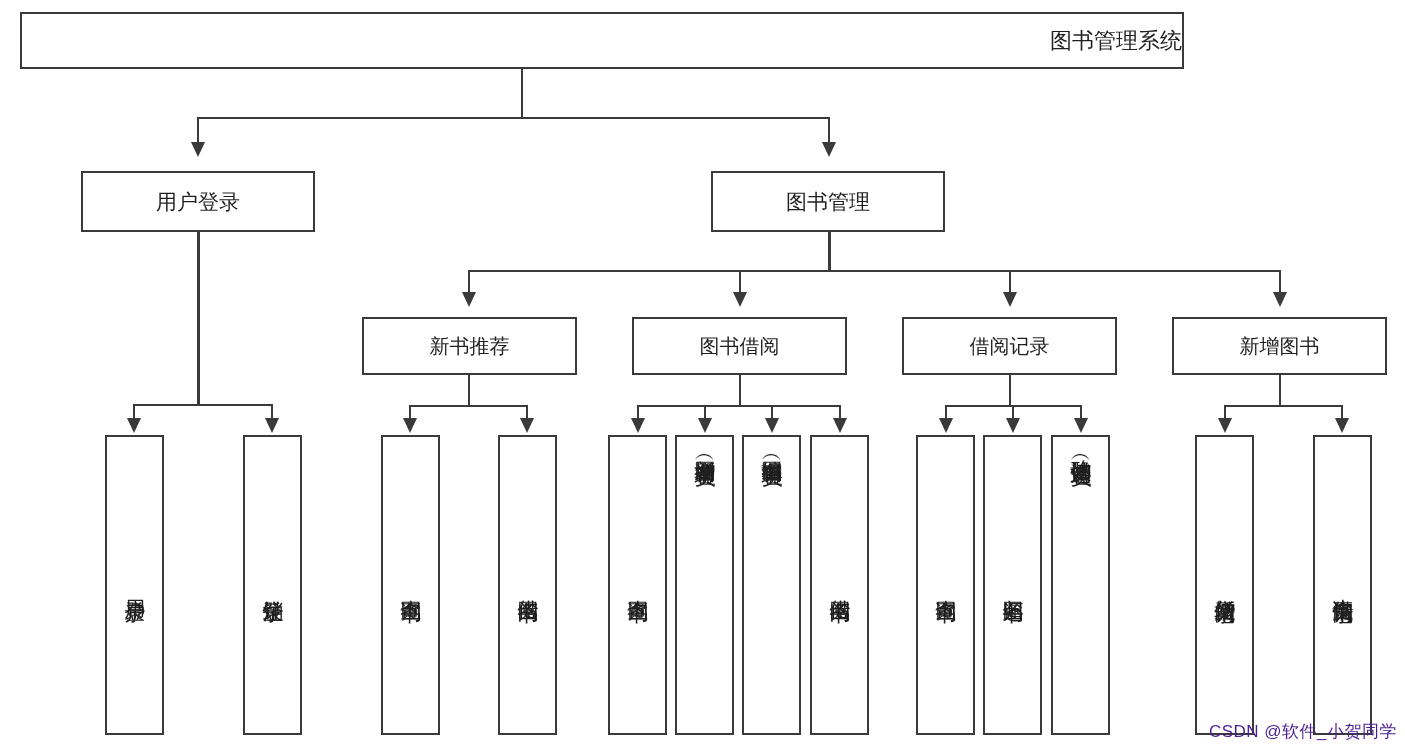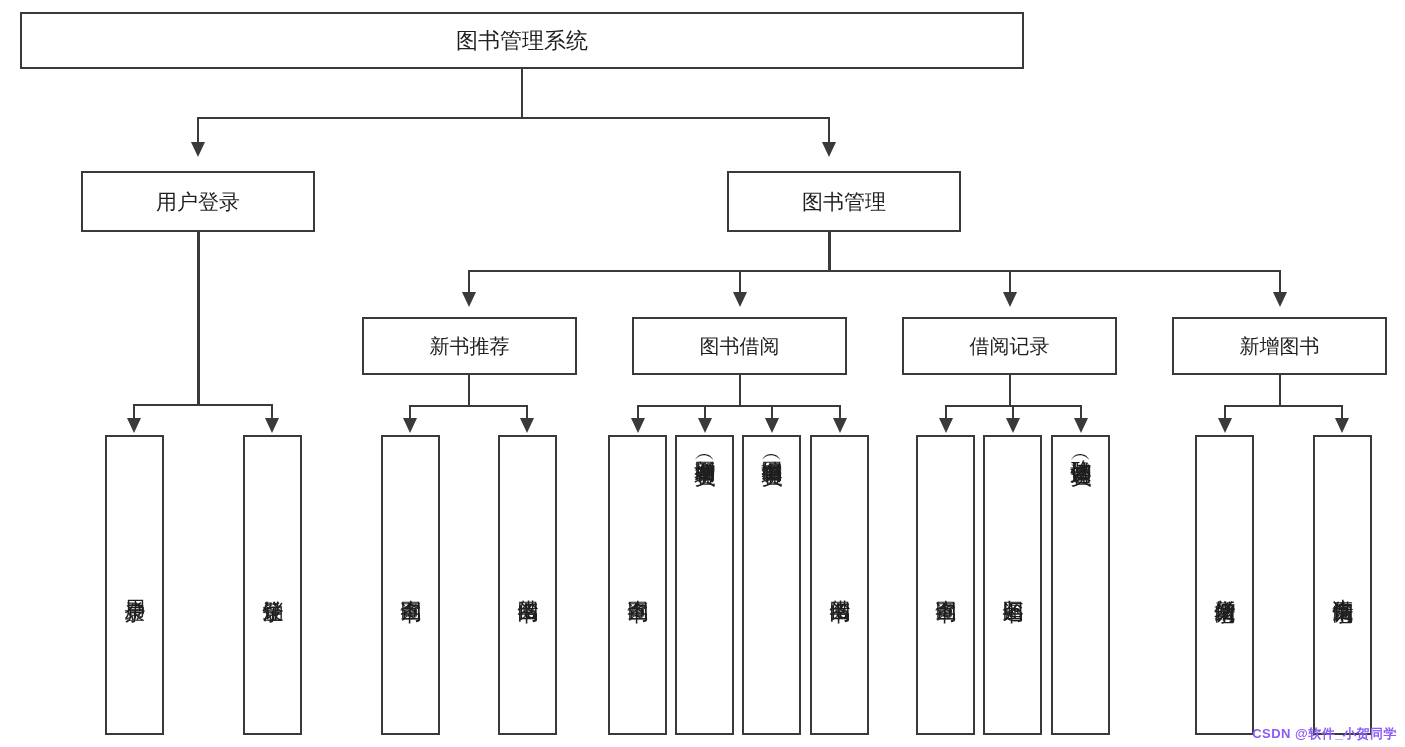--- a/index.html
+++ b/index.html
@@ -64,49 +64,48 @@
     position:absolute;
     width:0;height:0;
     border-left:7px solid transparent;
     border-right:7px solid transparent;
     border-top:15px solid #3a3a3a;
   }
   .watermark{
     position:absolute;
     right:8px;
     bottom:4px;
-    font-size:13px;
-    color:#8b5cf6;
+    font-size:17px;
+    color:#4c1d95;
     white-space:nowrap;
     letter-spacing:0.5px;
-    font-weight:bold;
   }
 </style>
 </head>
 <body>
 
 <div id="canvas">
 
-  <div class="node root" style="left:20px; top:12px; width:1004px; height:57px;">
+  <div class="node root" style="left:20px; top:12px; width:1164px; height:57px;justify-content:flex-end;">
     <span class="hlabel">图书管理系统</span>
   </div>
 
   <div class="vline" style="left:521px; top:69px; height:49px;"></div>
 
   <div class="hline" style="left:197px; top:117px; width:632px;"></div>
   <div class="vline" style="left:197px; top:117px; height:27px;"></div>
   <div class="arrow" style="left:191px; top:142px;"></div>
   <div class="vline" style="left:828px; top:117px; height:27px;"></div>
   <div class="arrow" style="left:822px; top:142px;"></div>
 
   <div class="node lvl2" style="left:81px; top:171px; width:234px; height:61px;">
     <span class="hlabel">用户登录</span>
   </div>
 
-  <div class="node lvl2" style="left:711px; top:171px; width:234px; height:61px;margin-left:16px;">
+  <div class="node lvl2" style="left:711px; top:171px; width:234px; height:61px;">
     <span class="hlabel">图书管理</span>
   </div>
 
   <div class="vline" style="left:197px; top:232px; width:3px; height:174px;"></div>
   <div class="hline" style="left:133px; top:404px; width:139px;"></div>
   <div class="vline" style="left:133px; top:404px; height:16px;"></div>
   <div class="arrow" style="left:127px; top:418px;"></div>
   <div class="vline" style="left:271px; top:404px; height:16px;"></div>
   <div class="arrow" style="left:265px; top:418px;"></div>
 

